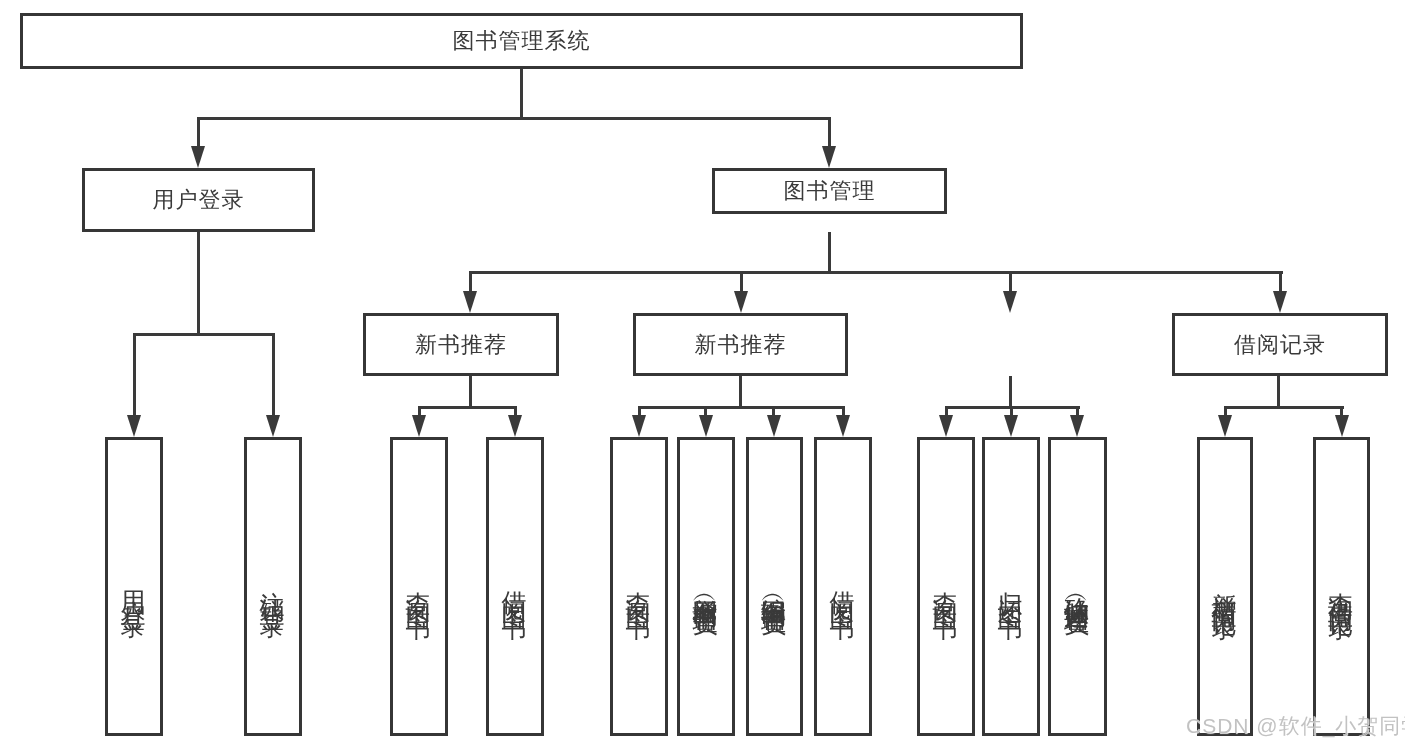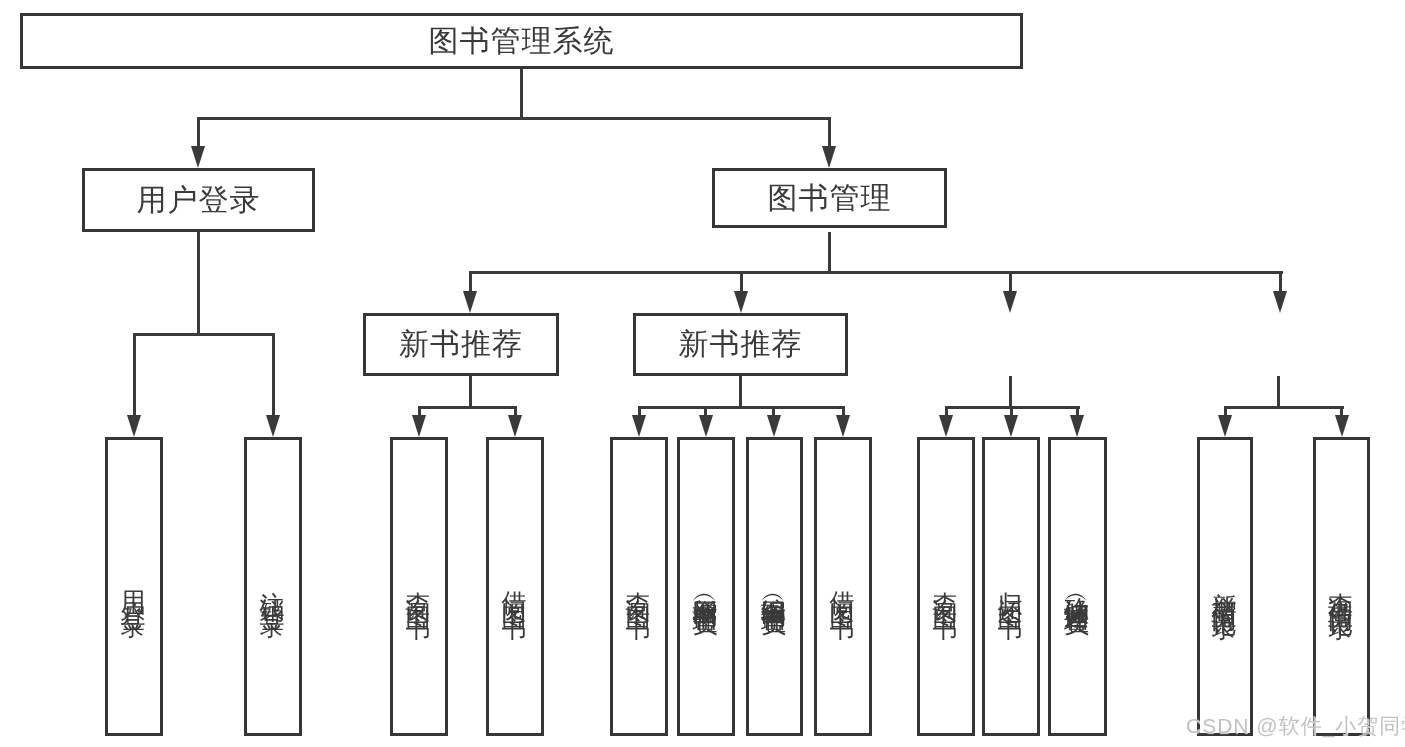--- a/index.html
+++ b/index.html
@@ -4,21 +4,21 @@
 <style>
   html,body{margin:0;padding:0;background:#ffffff;}
   #canvas{
     position:relative;width:1405px;height:747px;background:#ffffff;overflow:hidden;
     font-family:"Liberation Sans","DejaVu Sans",sans-serif;color:#3a3a3a;
   }
   .box{
     position:absolute;box-sizing:border-box;border:3px solid #363636;background:#ffffff;
     display:flex;align-items:center;justify-content:center;
   }
-  .box.h{font-size:30px;letter-spacing:1px;}
+  .box.h{font-size:22px;letter-spacing:1px;}
   .box.v{
     font-size:25px;
     writing-mode:vertical-rl;text-orientation:mixed;
     display:flex;align-items:center;justify-content:center;
   }
   .ls-lg{letter-spacing:8px;}
   .ls-md{letter-spacing:5px;}
   .ls-sm{letter-spacing:2px;}
   .line{position:absolute;background:#3a3a3a;}
   .arrow{
@@ -41,21 +41,21 @@
   <div class="box h" style="left:20px;top:13px;width:1003px;height:56px">图书管理系统</div>
 
   <div class="line" style="left:520px;top:69px;width:3px;height:51px"></div>
   <div class="line" style="left:197px;top:117px;width:634px;height:3px"></div>
   <div class="line" style="left:197px;top:117px;width:3px;height:31px"></div>
   <div class="line" style="left:828px;top:117px;width:3px;height:31px"></div>
   <div class="arrow" style="left:191px;top:146px"></div>
   <div class="arrow" style="left:822px;top:146px"></div>
 
   <div class="box h" style="left:82px;top:168px;width:233px;height:64px">用户登录</div>
-  <div class="box h" style="left:712px;top:168px;width:235px;height:60px">图书管理</div>
+  <div class="box h" style="left:712px;top:168px;width:235px;height:46px">图书管理</div>
 
   <div class="line" style="left:197px;top:232px;width:3px;height:104px"></div>
   <div class="line" style="left:133px;top:333px;width:142px;height:3px"></div>
   <div class="line" style="left:133px;top:333px;width:3px;height:84px"></div>
   <div class="line" style="left:272px;top:333px;width:3px;height:84px"></div>
   <div class="arrow" style="left:127px;top:415px"></div>
   <div class="arrow" style="left:266px;top:415px"></div>
 
   <div class="line" style="left:828px;top:232px;width:3px;height:42px"></div>
   <div class="line" style="left:469px;top:271px;width:814px;height:3px"></div>
@@ -63,20 +63,21 @@
   <div class="line" style="left:740px;top:271px;width:3px;height:22px"></div>
   <div class="line" style="left:1009px;top:271px;width:3px;height:22px"></div>
   <div class="line" style="left:1279px;top:271px;width:3px;height:22px"></div>
   <div class="arrow" style="left:463px;top:291px"></div>
   <div class="arrow" style="left:734px;top:291px"></div>
   <div class="arrow" style="left:1003px;top:291px"></div>
   <div class="arrow" style="left:1273px;top:291px"></div>
 
   <div class="box h" style="left:363px;top:313px;width:196px;height:63px">新书推荐</div>
   <div class="box h" style="left:633px;top:313px;width:215px;height:63px">新书推荐</div>
+  <div class="box h" style="left:1172px;top:313px;width:216px;height:63px">借阅记录</div>
 
   <div class="line" style="left:469px;top:376px;width:3px;height:32px"></div>
   <div class="line" style="left:418px;top:406px;width:99px;height:3px"></div>
   <div class="line" style="left:418px;top:406px;width:3px;height:12px"></div>
   <div class="line" style="left:514px;top:406px;width:3px;height:12px"></div>
   <div class="arrow" style="left:412px;top:415px"></div>
   <div class="arrow" style="left:508px;top:415px"></div>
 
   <div class="line" style="left:739px;top:376px;width:3px;height:32px"></div>
   <div class="line" style="left:638px;top:406px;width:207px;height:3px"></div>

